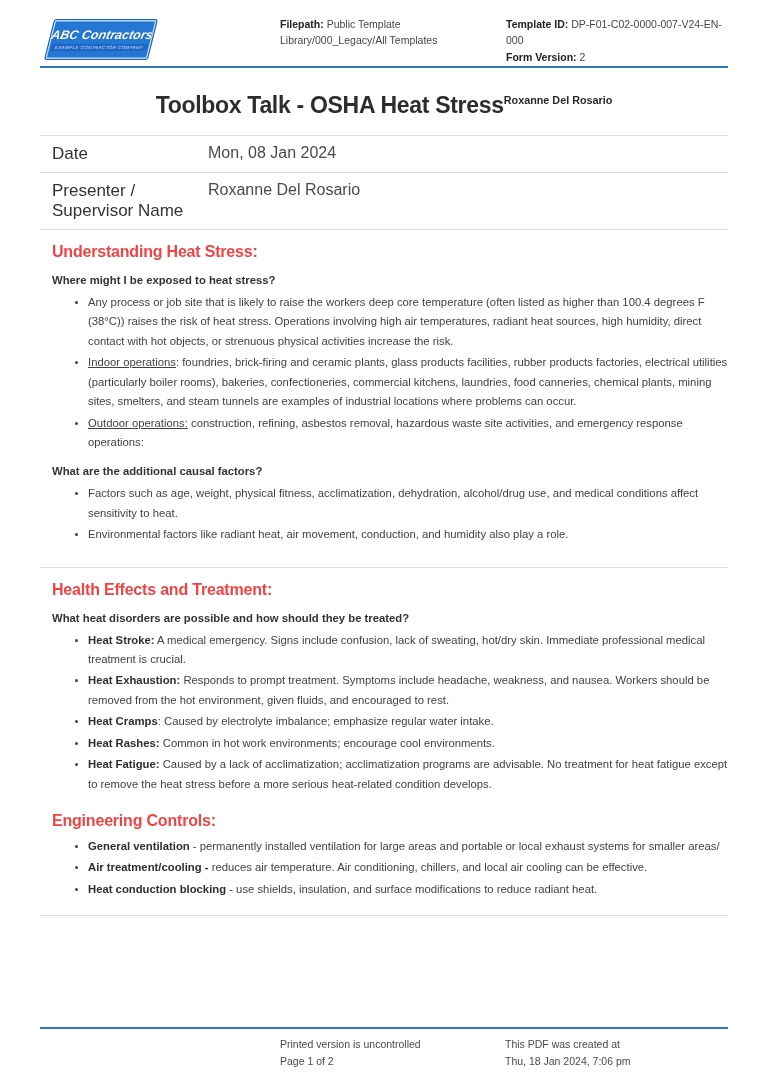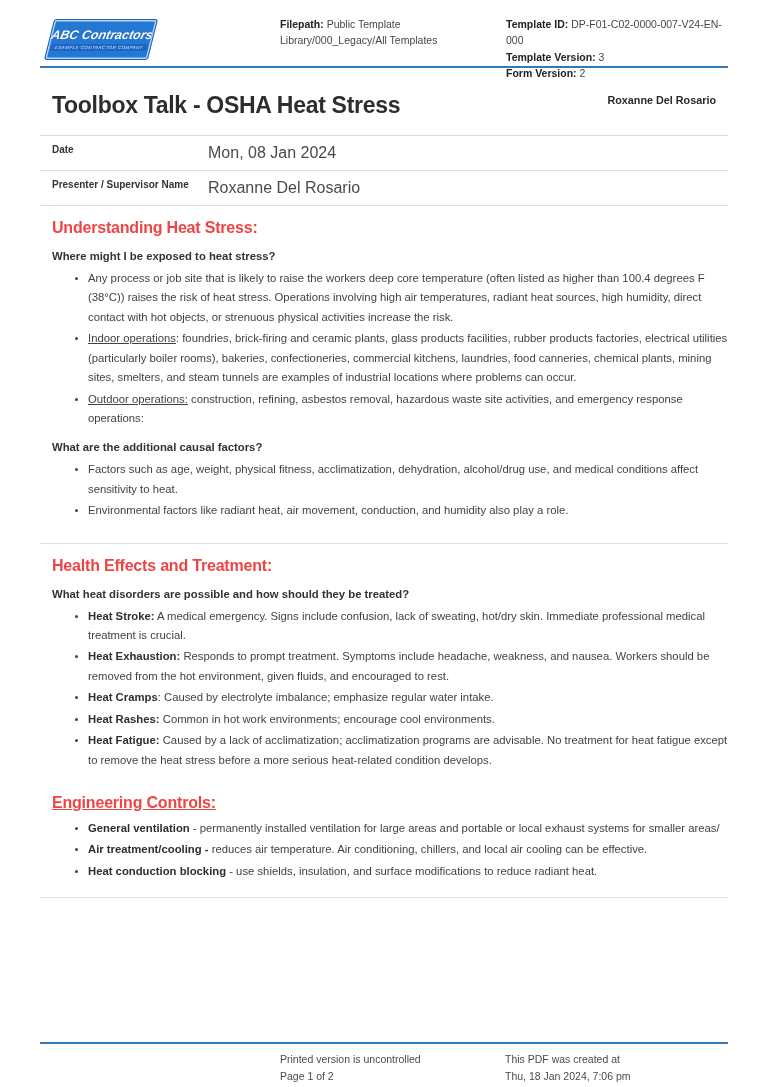--- a/index.html
+++ b/index.html
@@ -22,66 +22,65 @@
   .logo-sub { margin-top:2px; background:#1d66c6; color:#cfe3fa; font-style:italic;
     font-size:4.5px; letter-spacing:.4px; padding:1px 4px; white-space:nowrap; }
   .hdr-meta { position:absolute; top:16px; font-size:10.5px; line-height:1.55; color:#474747; }
   .hdr-meta b { color:#222; }
   .meta-filepath { left:280px; width:215px; }
   .meta-template { left:506px; width:230px; }
 
   .rule-blue { height:2px; background:#3178bd; margin:0 40px; }
 
   
-  .title-row { display:flex; justify-content:space-between; align-items:flex-start;
+  .title-row { display:flex; justify-content:center; align-items:flex-start;
     margin:24px 40px 0; padding:0 12px; }
   .doc-title { font-size:23px; font-weight:700; color:#2d2d2d; letter-spacing:-.3px; }
   .title-right { text-align:right; font-size:10.8px; line-height:1.5; color:#4a4a4a; }
   .title-author { font-weight:700; color:#2a2a2a; }
 
   
   .info-table { margin:16px 40px 0; border-bottom:1px solid #dcdcdc; }
   .info-row { display:flex; border-top:1px solid #dcdcdc; padding:8px 12px; }
-  .info-label { width:156px; font-size:10px; font-weight:700; color:#333; flex:none; }
+  .info-label { width:156px; font-size:17px; font-weight:400; color:#333; flex:none; }
   .info-value { font-size:16px; color:#4a4a4a; }
 
   
   h2.section { font-size:16px; font-weight:700; color:#ef4444; letter-spacing:-.2px;
     margin:13px 40px 0; padding-left:12px; }
-  h2.gap-top { margin-top:24px;text-decoration:underline; }
+  h2.gap-top { margin-top:18px; }
   .q { font-size:11.3px; font-weight:700; color:#333; margin:13px 40px 0; padding-left:12px; }
   ul.bullets { margin:7px 40px 0; padding-left:48px; }
   ul.bullets li { font-size:11.3px; line-height:1.72; color:#424242; margin-bottom:2px; }
   ul.bullets li::marker { color:#424242; font-size:10px; }
   .lead { font-weight:700; color:#2f2f2f; }
   .ul { text-decoration:underline; }
   .rule-gray { height:1px; background:#dedede; margin:22px 40px 0; }
   .rule-gray.after { margin-top:16px; }
 
   
-  .footer { position:absolute; left:0; right:0; bottom:0; height:45px; }
+  .footer { position:absolute; left:0; right:0; bottom:0; height:60px; }
   .footer-rule { position:absolute; left:40px; right:40px; top:0; height:2px; background:#3178bd; }
   .footer-col { position:absolute; top:9px; font-size:10.5px; line-height:1.65; color:#4a4a4a; }
   .footer-left { left:280px; }
   .footer-right { left:505px; }
 </style>
 </head>
 <body>
 
 <div class="hdr">
   <div class="logo">
     <div class="logo-shape">
       <div class="logo-title">ABC Contractors</div>
       <div class="logo-sub">EXAMPLE CONTRACTOR COMPANY</div>
     </div>
   </div>
   <div class="hdr-meta meta-filepath"><b>Filepath:</b><span> Public Template Library/000_Legacy/All Templates</span></div>
   <div class="hdr-meta meta-template">
     <div><b>Template ID:</b><span> DP-F01-C02-0000-007-V24-EN-000</span></div>
-    <div><b>Template Version:</b><span> 3</span></div>
     <div><b>Form Version:</b><span> 2</span></div>
   </div>
 </div>
 <div class="rule-blue"></div>
 
 <div class="title-row">
   <div class="doc-title">Toolbox Talk - OSHA Heat Stress</div>
   <div class="title-right">
     <div class="title-author">Roxanne Del Rosario</div>
   </div>

